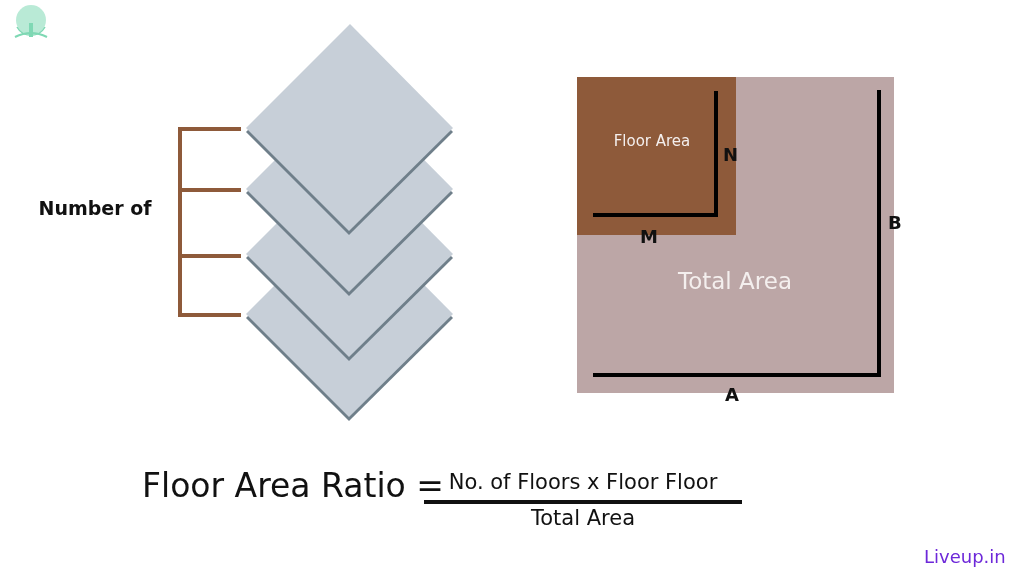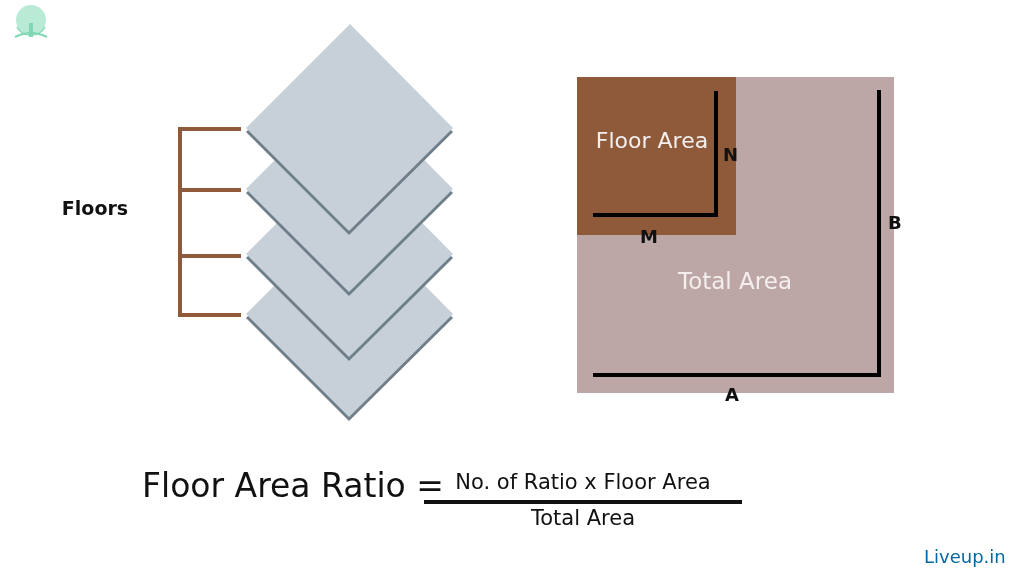--- a/index.html
+++ b/index.html
@@ -2,28 +2,28 @@
 <html><head>
   <meta charset="utf-8">
   <style>
     html, body { margin: 0; padding: 0; }
     body { width: 1024px; height: 576px; background: #ffffff; position: relative; overflow: hidden; font-family: "DejaVu Sans", sans-serif; }
     .abs { position: absolute; }
     #canvas { position: absolute; left: 0; top: 0; width: 1024px; height: 576px; }
     .label-bold { font-family: "DejaVu Sans", sans-serif; font-weight: bold; color: #111; }
     .nof { left: 20px; top: 192px; width: 150px; text-align: center; font-size: 19px; line-height: 33px; }
     .area-text { color: #f4efee; text-align: center; font-family: "DejaVu Sans", sans-serif; font-weight: normal; }
-    .fa { left: 585px; top: 126px; width: 134px; font-size: 22px; line-height: 30px; }
+    .fa { left: 585px; top: 126px; width: 134px; font-size: 15px; line-height: 30px; }
     .ta { left: 640px; top: 262px; width: 190px; font-size: 23px; line-height: 38px; }
     .axis { font-size: 18px; }
     .formula-left { left: 106px; top: 466px; font-size: 33px; color: #111; font-family: "DejaVu Sans", sans-serif; margin-left: 36px; }
     .num { left: 424px; top: 470px; width: 318px; text-align: center; font-size: 21px; color: #111; }
     .den { left: 424px; top: 506px; width: 318px; text-align: center; font-size: 21px; color: #111; }
     .frac-line { left: 424px; top: 500px; width: 318px; height: 4px; background: #111; }
-    .brand { left: 924px; top: 546px; font-size: 18px; color: #0369a1; font-family: "DejaVu Sans", sans-serif; }
+    .brand { left: 924px; top: 546px; font-size: 18px; color: #6d28d9; font-family: "DejaVu Sans", sans-serif; }
   </style>
 </head>
 <body>
 
 <svg id="canvas" viewBox="0 0 1024 576" xmlns="http://www.w3.org/2000/svg">
 
   <g transform="translate(31,23)">
     <circle cx="0" cy="-3" r="15" fill="#7fd8b4" opacity="0.55"></circle>
     <rect x="-2" y="0" width="4" height="14" fill="#7fd8b4"></rect>
     <path d="M-16,14 Q0,6 16,14" stroke="#7fd8b4" stroke-width="2" fill="none"></path>
@@ -60,34 +60,34 @@
 
   <g stroke="#000" stroke-width="4" fill="none">
     <polyline points="716,91 716,215 593,215"></polyline>
   </g>
   <g stroke="#000" stroke-width="4" fill="none">
     <polyline points="879,90 879,375 593,375"></polyline>
   </g>
 </svg>
 
 <div class="abs label-bold nof">
-  <div>Floors</div>
+  <div>Number of</div>
 </div>
 
 <div class="abs area-text fa">
   <div>Floor Area</div>
 </div>
 
 <div class="abs area-text ta">
   <div>Total Area</div>
 </div>
 
 <div class="abs label-bold axis" style="left:723px; top:144px;">N</div>
 <div class="abs label-bold axis" style="left:640px; top:226px;">M</div>
 <div class="abs label-bold axis" style="left:888px; top:212px;">B</div>
 <div class="abs label-bold axis" style="left:725px; top:384px;">A</div>
 
 <div class="abs formula-left">Floor Area Ratio =</div>
-<div class="abs num">No. of Ratio x Floor Area</div>
+<div class="abs num">No. of Floors x Floor Floor</div>
 <div class="abs frac-line"></div>
 <div class="abs den">Total Area</div>
 
 <div class="abs brand">Liveup.in</div>
 
 </body></html>

